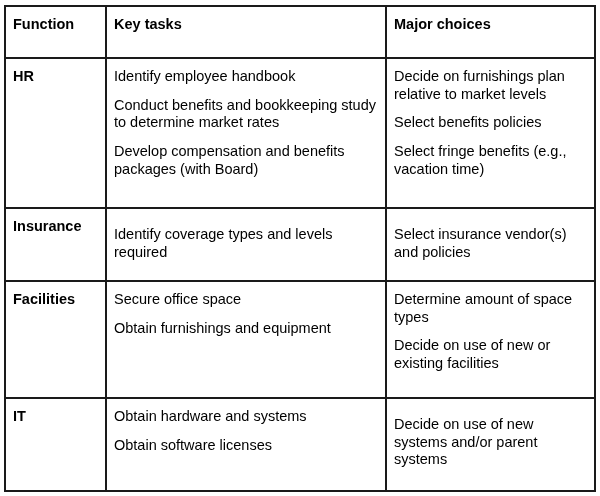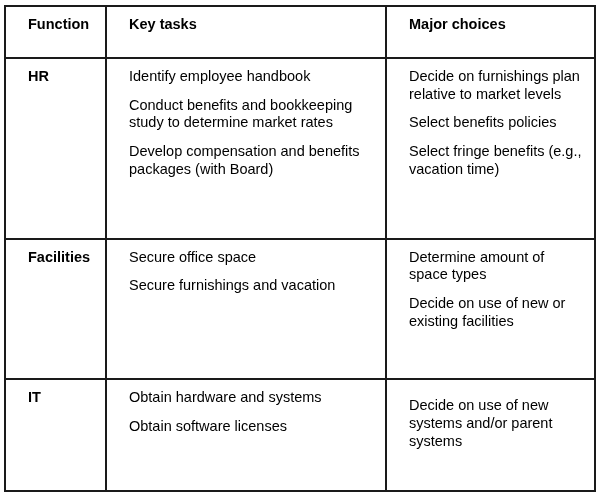--- a/index.html
+++ b/index.html
@@ -31,21 +31,21 @@
     background: #ffffff;
   }
   table.fn-table col.c-function { width: 101px; }
   table.fn-table col.c-keytasks { width: 280px; }
   table.fn-table col.c-majorchoices { width: 209px; }
 
   table.fn-table td {
     border-right: 2px solid #1a1a1a;
     border-bottom: 2px solid #1a1a1a;
     vertical-align: top;
-    padding: 9px 8px 8px 22px;
+    padding: 9px 8px 8px 7px;
     font-size: 14.5px;
     line-height: 1.22;
     background: #ffffff;
   }
   table.fn-table td:last-child { border-right: none; }
   table.fn-table tr:last-child td { border-bottom: none; }
 
   td.fn-head {
     font-weight: bold;
     font-size: 15px;
@@ -90,27 +90,36 @@
           <p class="task-line">Conduct benefits and bookkeeping study to determine market rates</p>
           <p class="task-line">Develop compensation and benefits packages (with Board)</p>
         </td>
         <td>
           <p class="task-line">Decide on furnishings plan relative to market levels</p>
           <p class="task-line">Select benefits policies</p>
           <p class="task-line">Select fringe benefits (e.g., vacation time)</p>
         </td>
       </tr>
 
+      <tr>
+        <td class="fn-name">Insurance</td>
+        <td>
+          <p class="task-line">Identify coverage types and levels required</p>
+        </td>
+        <td>
+          <p class="task-line">Select insurance vendor(s) and policies</p>
+        </td>
+      </tr>
 
 
       <tr>
         <td class="fn-name">Facilities</td>
         <td>
           <p class="task-line">Secure office space</p>
-          <p class="task-line">Secure furnishings and vacation</p>
+          <p class="task-line">Obtain furnishings and equipment</p>
         </td>
         <td>
           <p class="task-line">Determine amount of space types</p>
           <p class="task-line">Decide on use of new or existing facilities</p>
         </td>
       </tr>
 
       <tr>
         <td class="fn-name">IT</td>
         <td>

